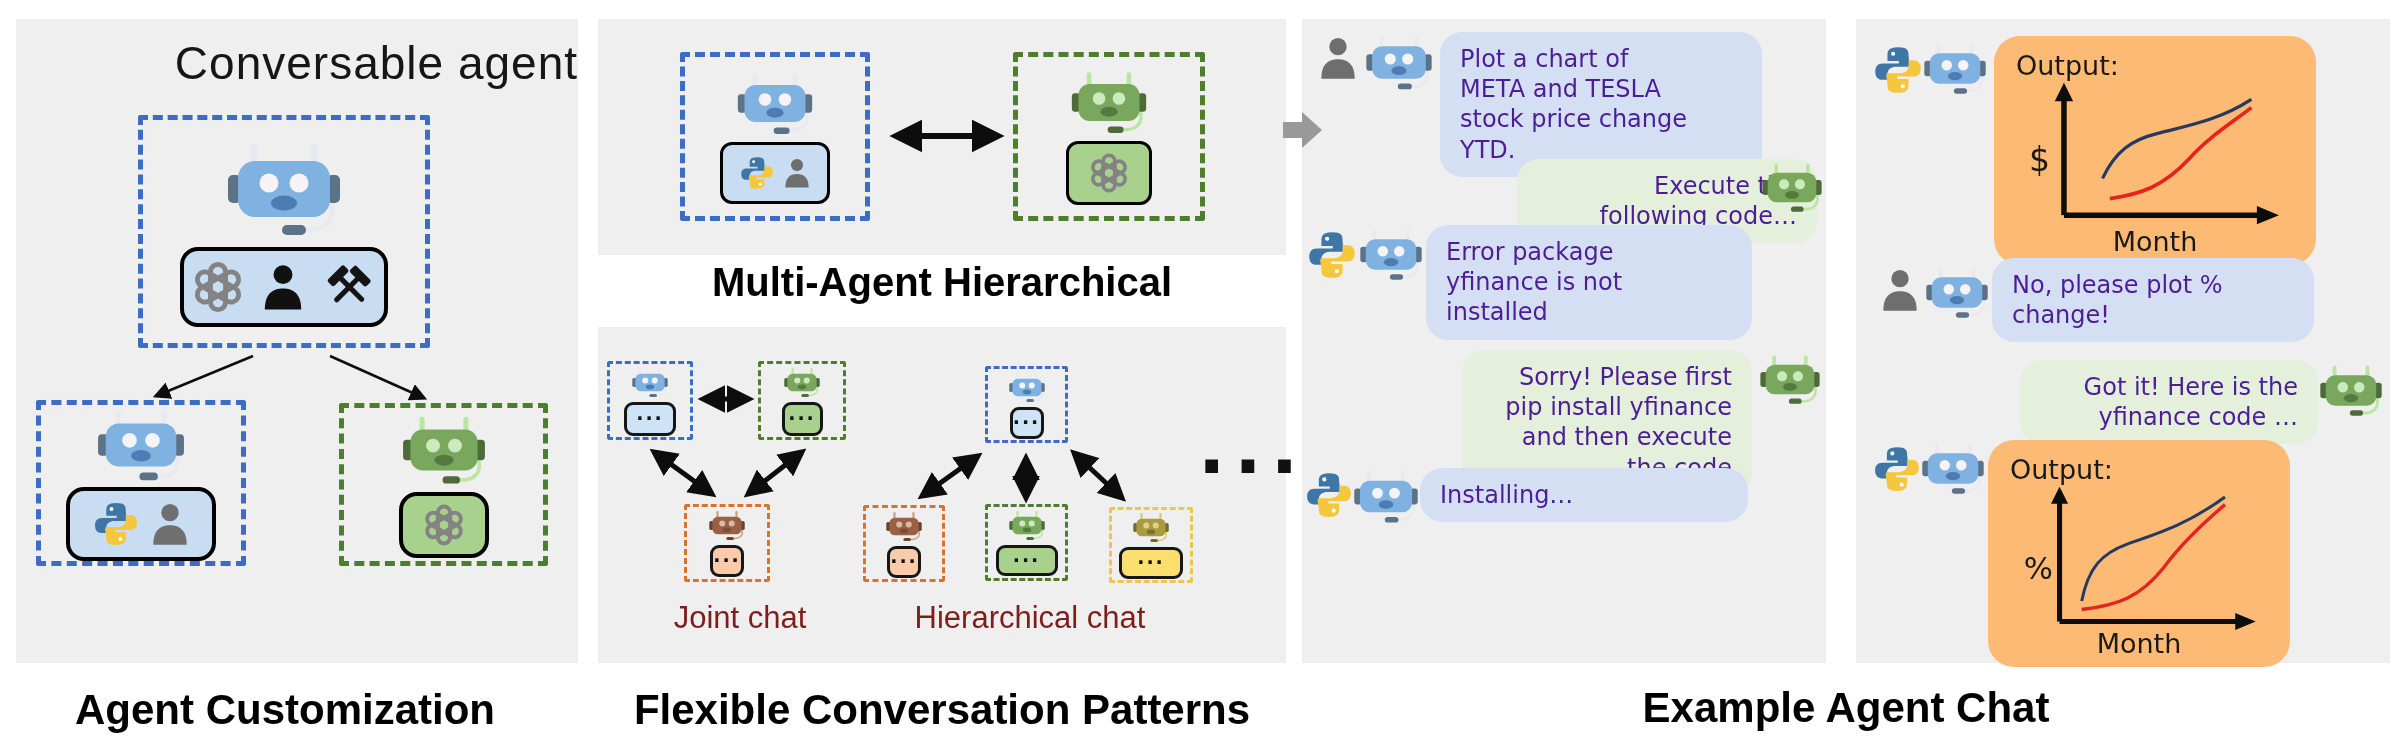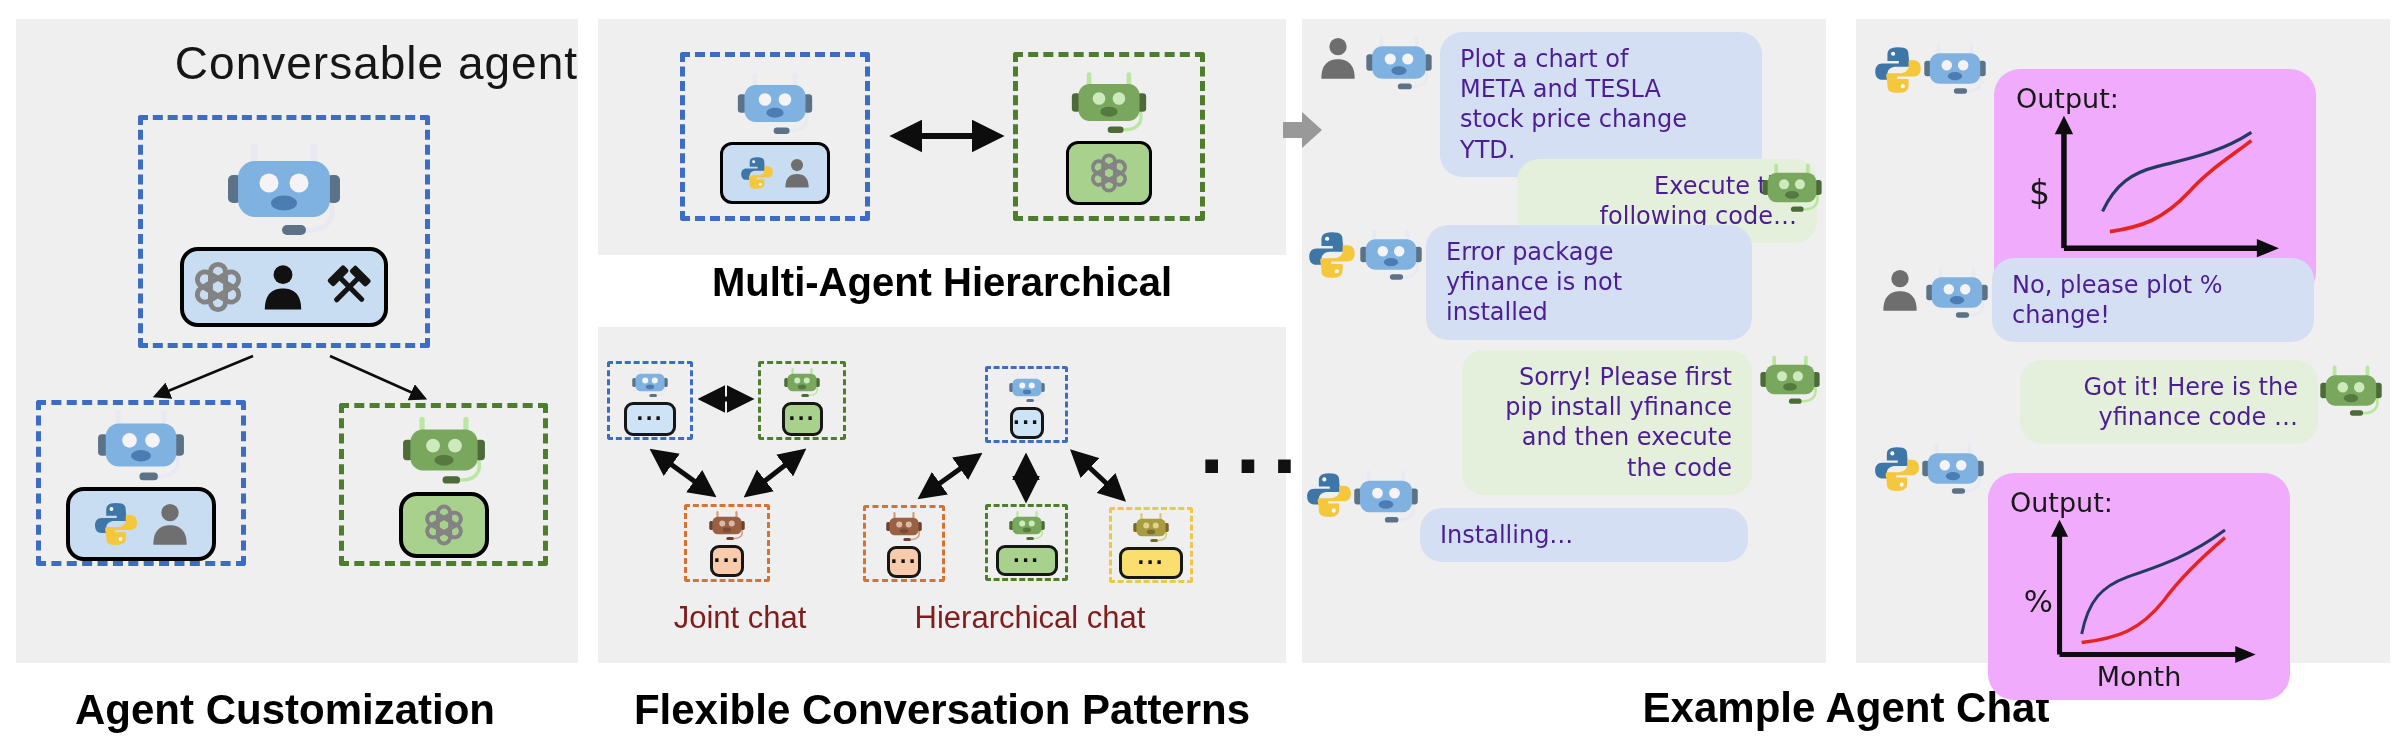--- a/index.html
+++ b/index.html
@@ -21,22 +21,22 @@
            background:#c8dcf2;border:4px solid #000;border-radius:18px;}
   .chipbox.green{background:#a9d18e;}
   .dotsbox{display:flex;align-items:center;justify-content:center;border:3px solid #161616;border-radius:9px;
            font:700 19px "DejaVu Sans",sans-serif;color:#111;letter-spacing:2px;}
   .dotsbox span{transform:translateY(-28%);}
   .db-blue{background:#cfe3f7;} .db-green{background:#a9d18e;} .db-peach{background:#f8cbad;} .db-yellow{background:#fadf6e;}
   .bubble{position:absolute;border-radius:22px;font:400 24px "DejaVu Sans",sans-serif;color:#4c1d95;
           padding:12px 20px;white-space:pre-line;line-height:1.26;}
   .bubble.blue{background:#d5dff3;}
   .bubble.green{background:#e4efdc;text-align:right;}
-  .outbubble{position:absolute;background:#f0abfc;border-radius:26px;padding:14px 22px 8px 22px;
-             display:flex;flex-direction:column;margin-top:33px;}
+  .outbubble{position:absolute;background:#fdba74;border-radius:26px;padding:14px 22px 8px 22px;
+             display:flex;flex-direction:column;}
   .outlabel{font:400 27px "DejaVu Sans",sans-serif;color:#191919;}
   .monthlbl{font:400 27px "DejaVu Sans",sans-serif;color:#191919;text-align:center;margin-top:-2px;}
   .rb-blue{--body:#7fb2e0;--dark:#5c7287;--eye:#f6f3f7;--mouth:#4d7cb2;--ant:#e9e9f2;}
   .rb-green{--body:#79a75e;--dark:#4c6b39;--eye:#cdeabc;--mouth:#55793f;--ant:#b9e6a0;}
   .rb-brown{--body:#9a6044;--dark:#6b4230;--eye:#dcb9a4;--mouth:#7a4d36;--ant:#caa183;}
   .rb-olive{--body:#a89b40;--dark:#76692a;--eye:#ded388;--mouth:#7a7030;--ant:#d6ca74;}
   svg.icon{display:block;}
   #overlay{position:absolute;left:0;top:0;pointer-events:none;}
   .ellipsis{position:absolute;font:700 72px "DejaVu Sans",sans-serif;color:#111;letter-spacing:9px;line-height:1;}
 </style>
@@ -268,21 +268,21 @@
   <svg class="abs icon rb-green" style="left:1758px;top:352px;" width="64" height="55">
       <use href="#robot"></use>
     </svg>
 
   <svg class="abs icon" style="left:1304px;top:470px;" width="50" height="50">
       <use href="#python"></use>
     </svg>
   <svg class="abs icon rb-blue" style="left:1352px;top:467px;" width="68" height="59">
       <use href="#robot"></use>
     </svg>
-  <div class="bubble blue" style="left:1420px;top:468px;width:288px;margin-top:40px;">Installing…</div>
+  <div class="bubble blue" style="left:1420px;top:468px;width:288px;">Installing…</div>
 
   <div class="cap" style="left:1302px;top:684px;width:1088px;">Example Agent Chat</div>
 
   <div class="panel" style="left:1856px;top:19px;width:534px;height:644px;"></div>
 
   <svg class="abs icon" style="left:1872px;top:44px;" width="52" height="52">
       <use href="#python"></use>
     </svg>
   <svg class="abs icon rb-blue" style="left:1922px;top:40px;" width="66" height="57">
       <use href="#robot"></use>

